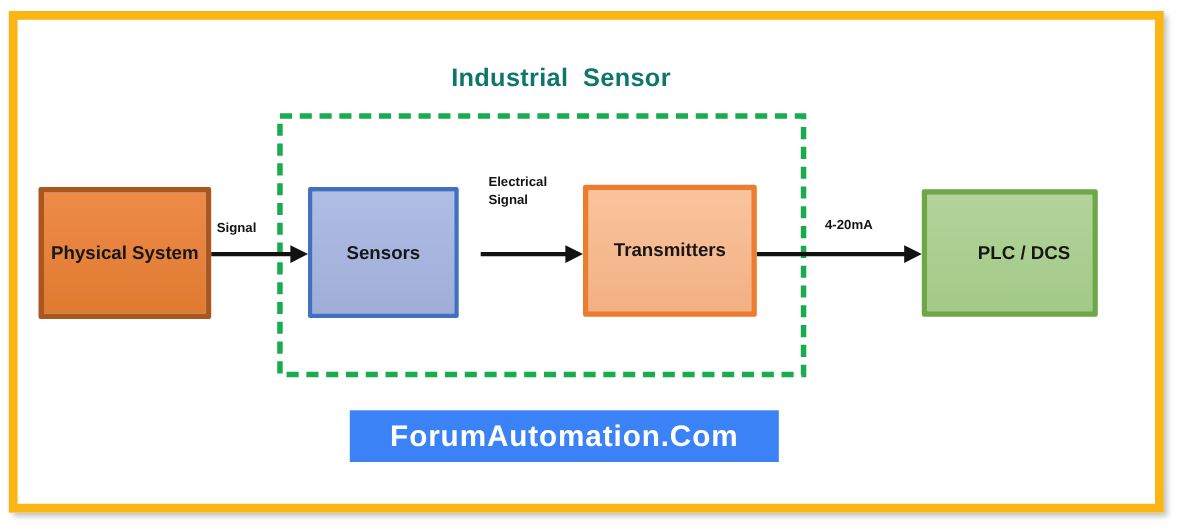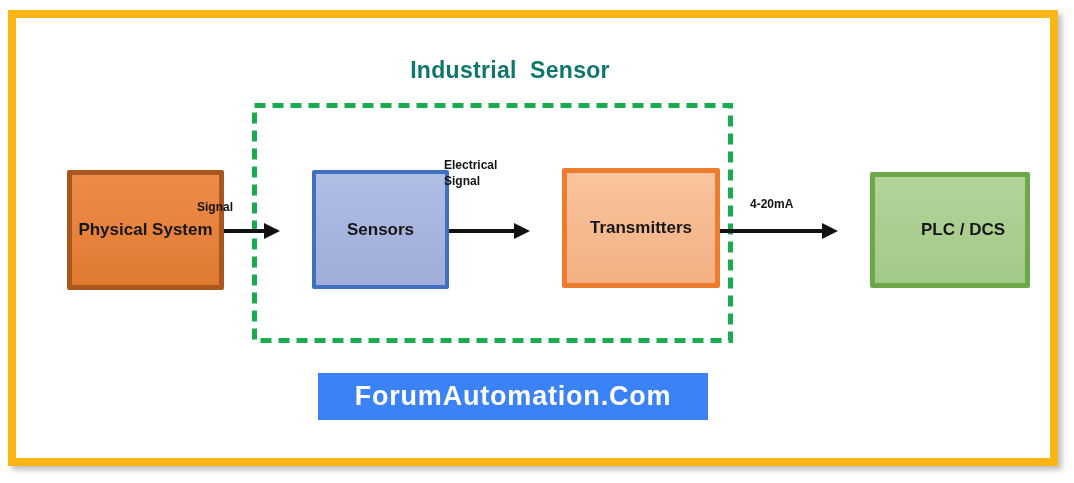--- a/index.html
+++ b/index.html
@@ -14,21 +14,21 @@
   }
   .title{
     position:absolute;left:330px;top:57px;width:360px;
     text-align:center;font-size:23px;font-weight:700;color:#0f766e;
     white-space:pre;letter-spacing:0.3px;
   }
   .layer{position:absolute;left:0;top:0;width:1074px;height:483px;}
   .node{
     position:absolute;display:flex;align-items:center;justify-content:center;
     font-size:17px;font-weight:700;color:#161616;text-align:center;
-    border-radius:2px;box-sizing:border-box;margin-left:32px;
+    border-radius:2px;box-sizing:border-box;
   }
   .node-physical{
     left:35px;top:170px;width:157px;height:120px;
     background:linear-gradient(180deg,#EE8B49 0%,#DF7A30 100%);
     border:5px solid #A9571E;
   }
   .node-sensors{
     left:280px;top:170px;width:137px;height:119px;
     background:linear-gradient(180deg,#B0BDE5 0%,#9FADD8 100%);
     border:4px solid #4170C0;

